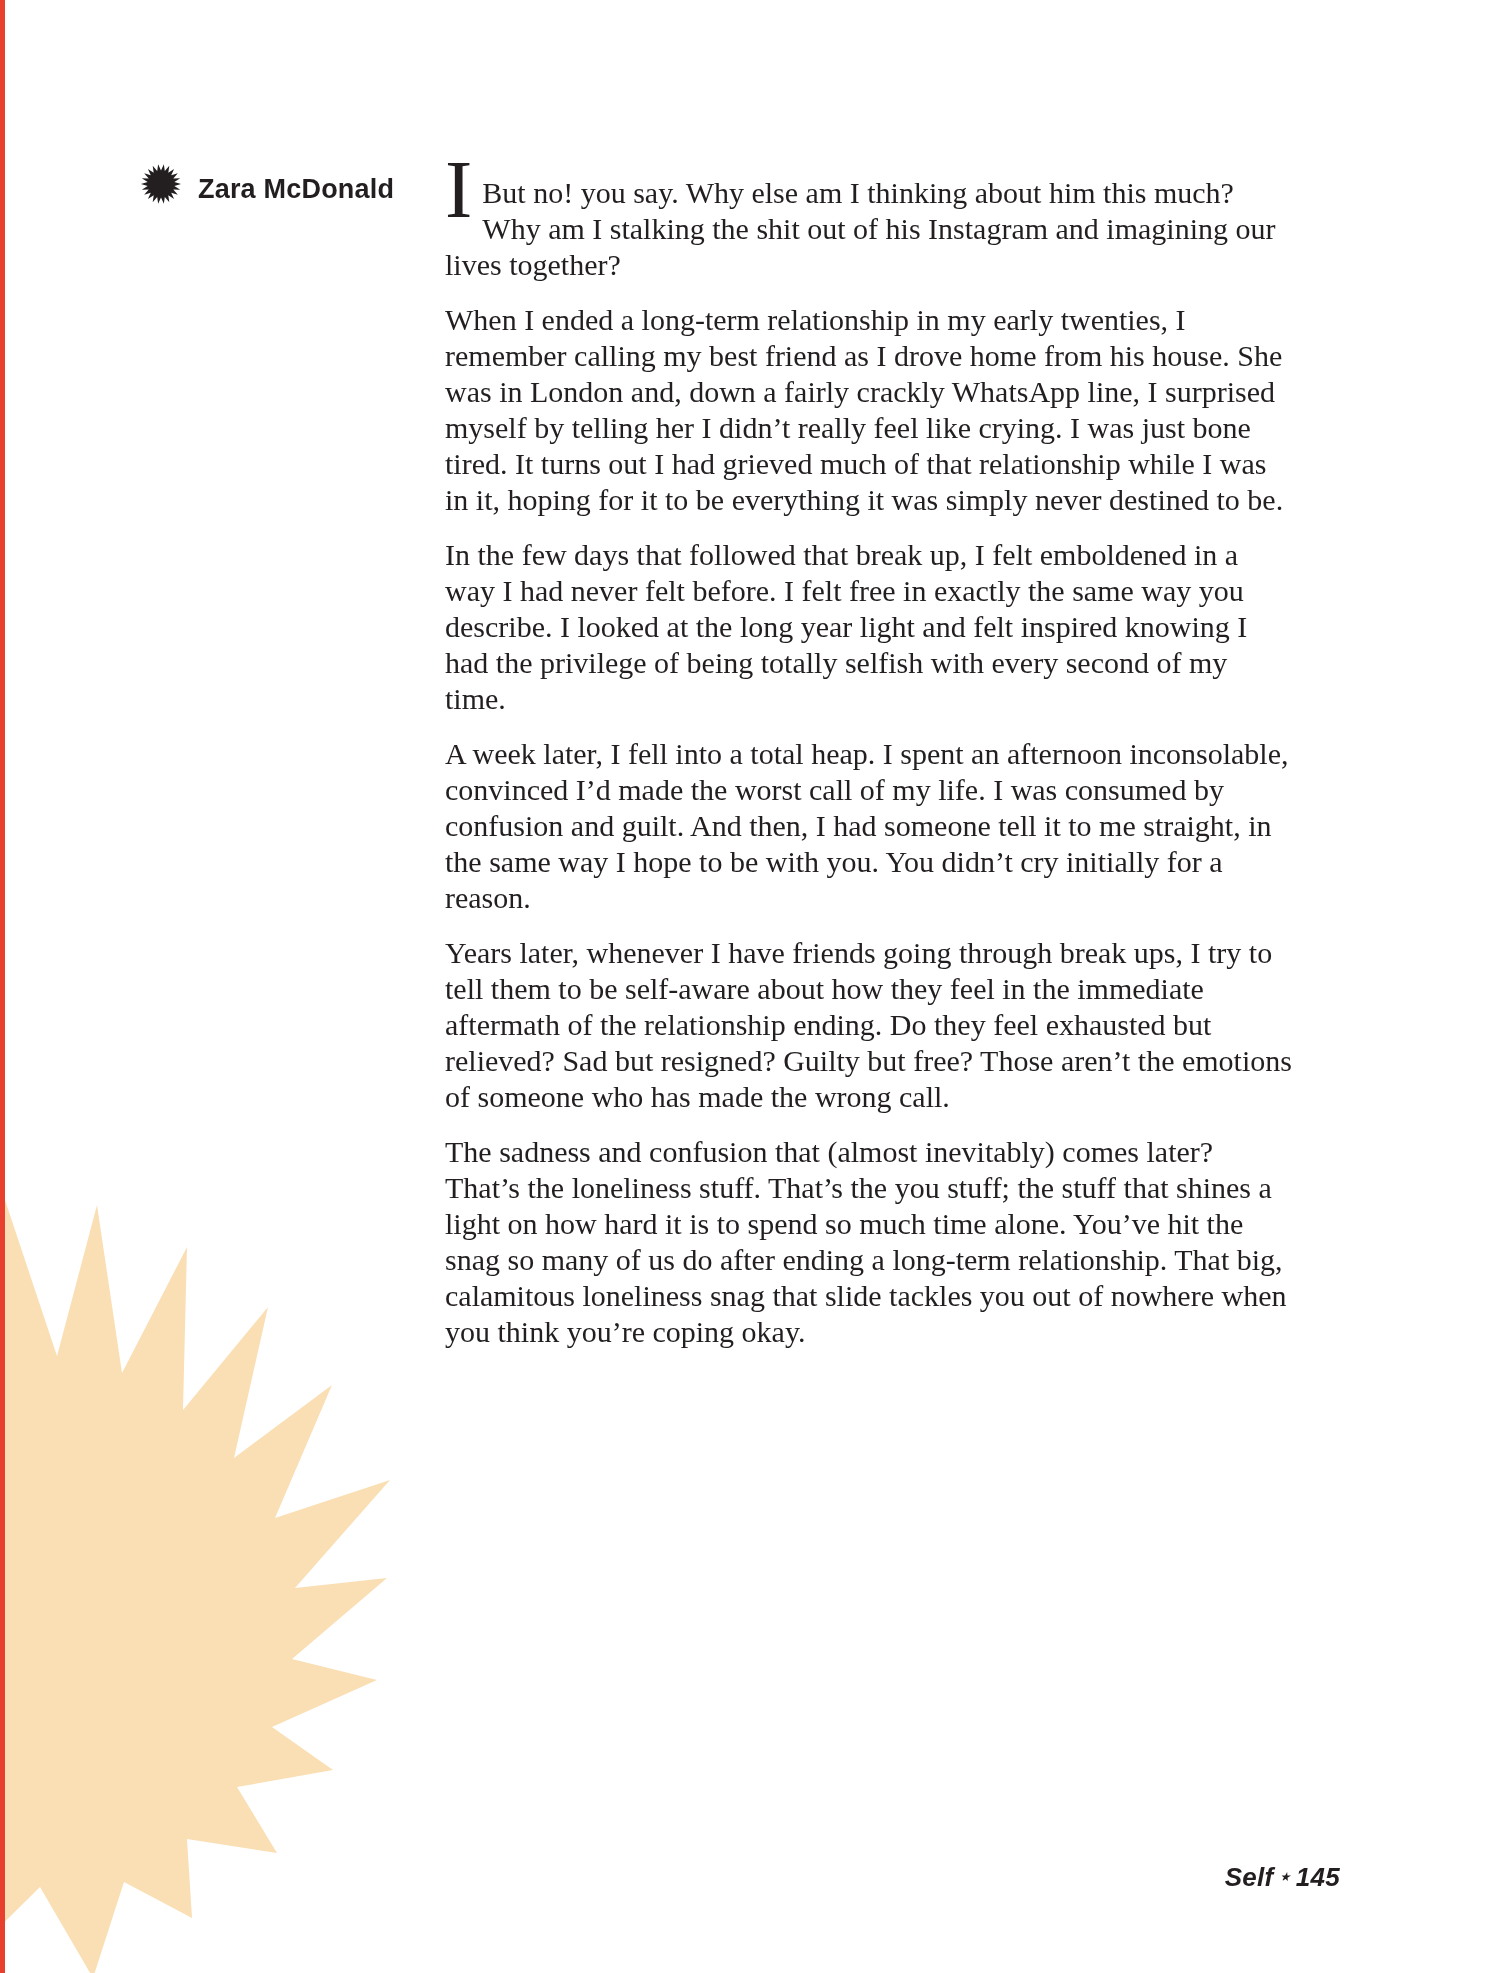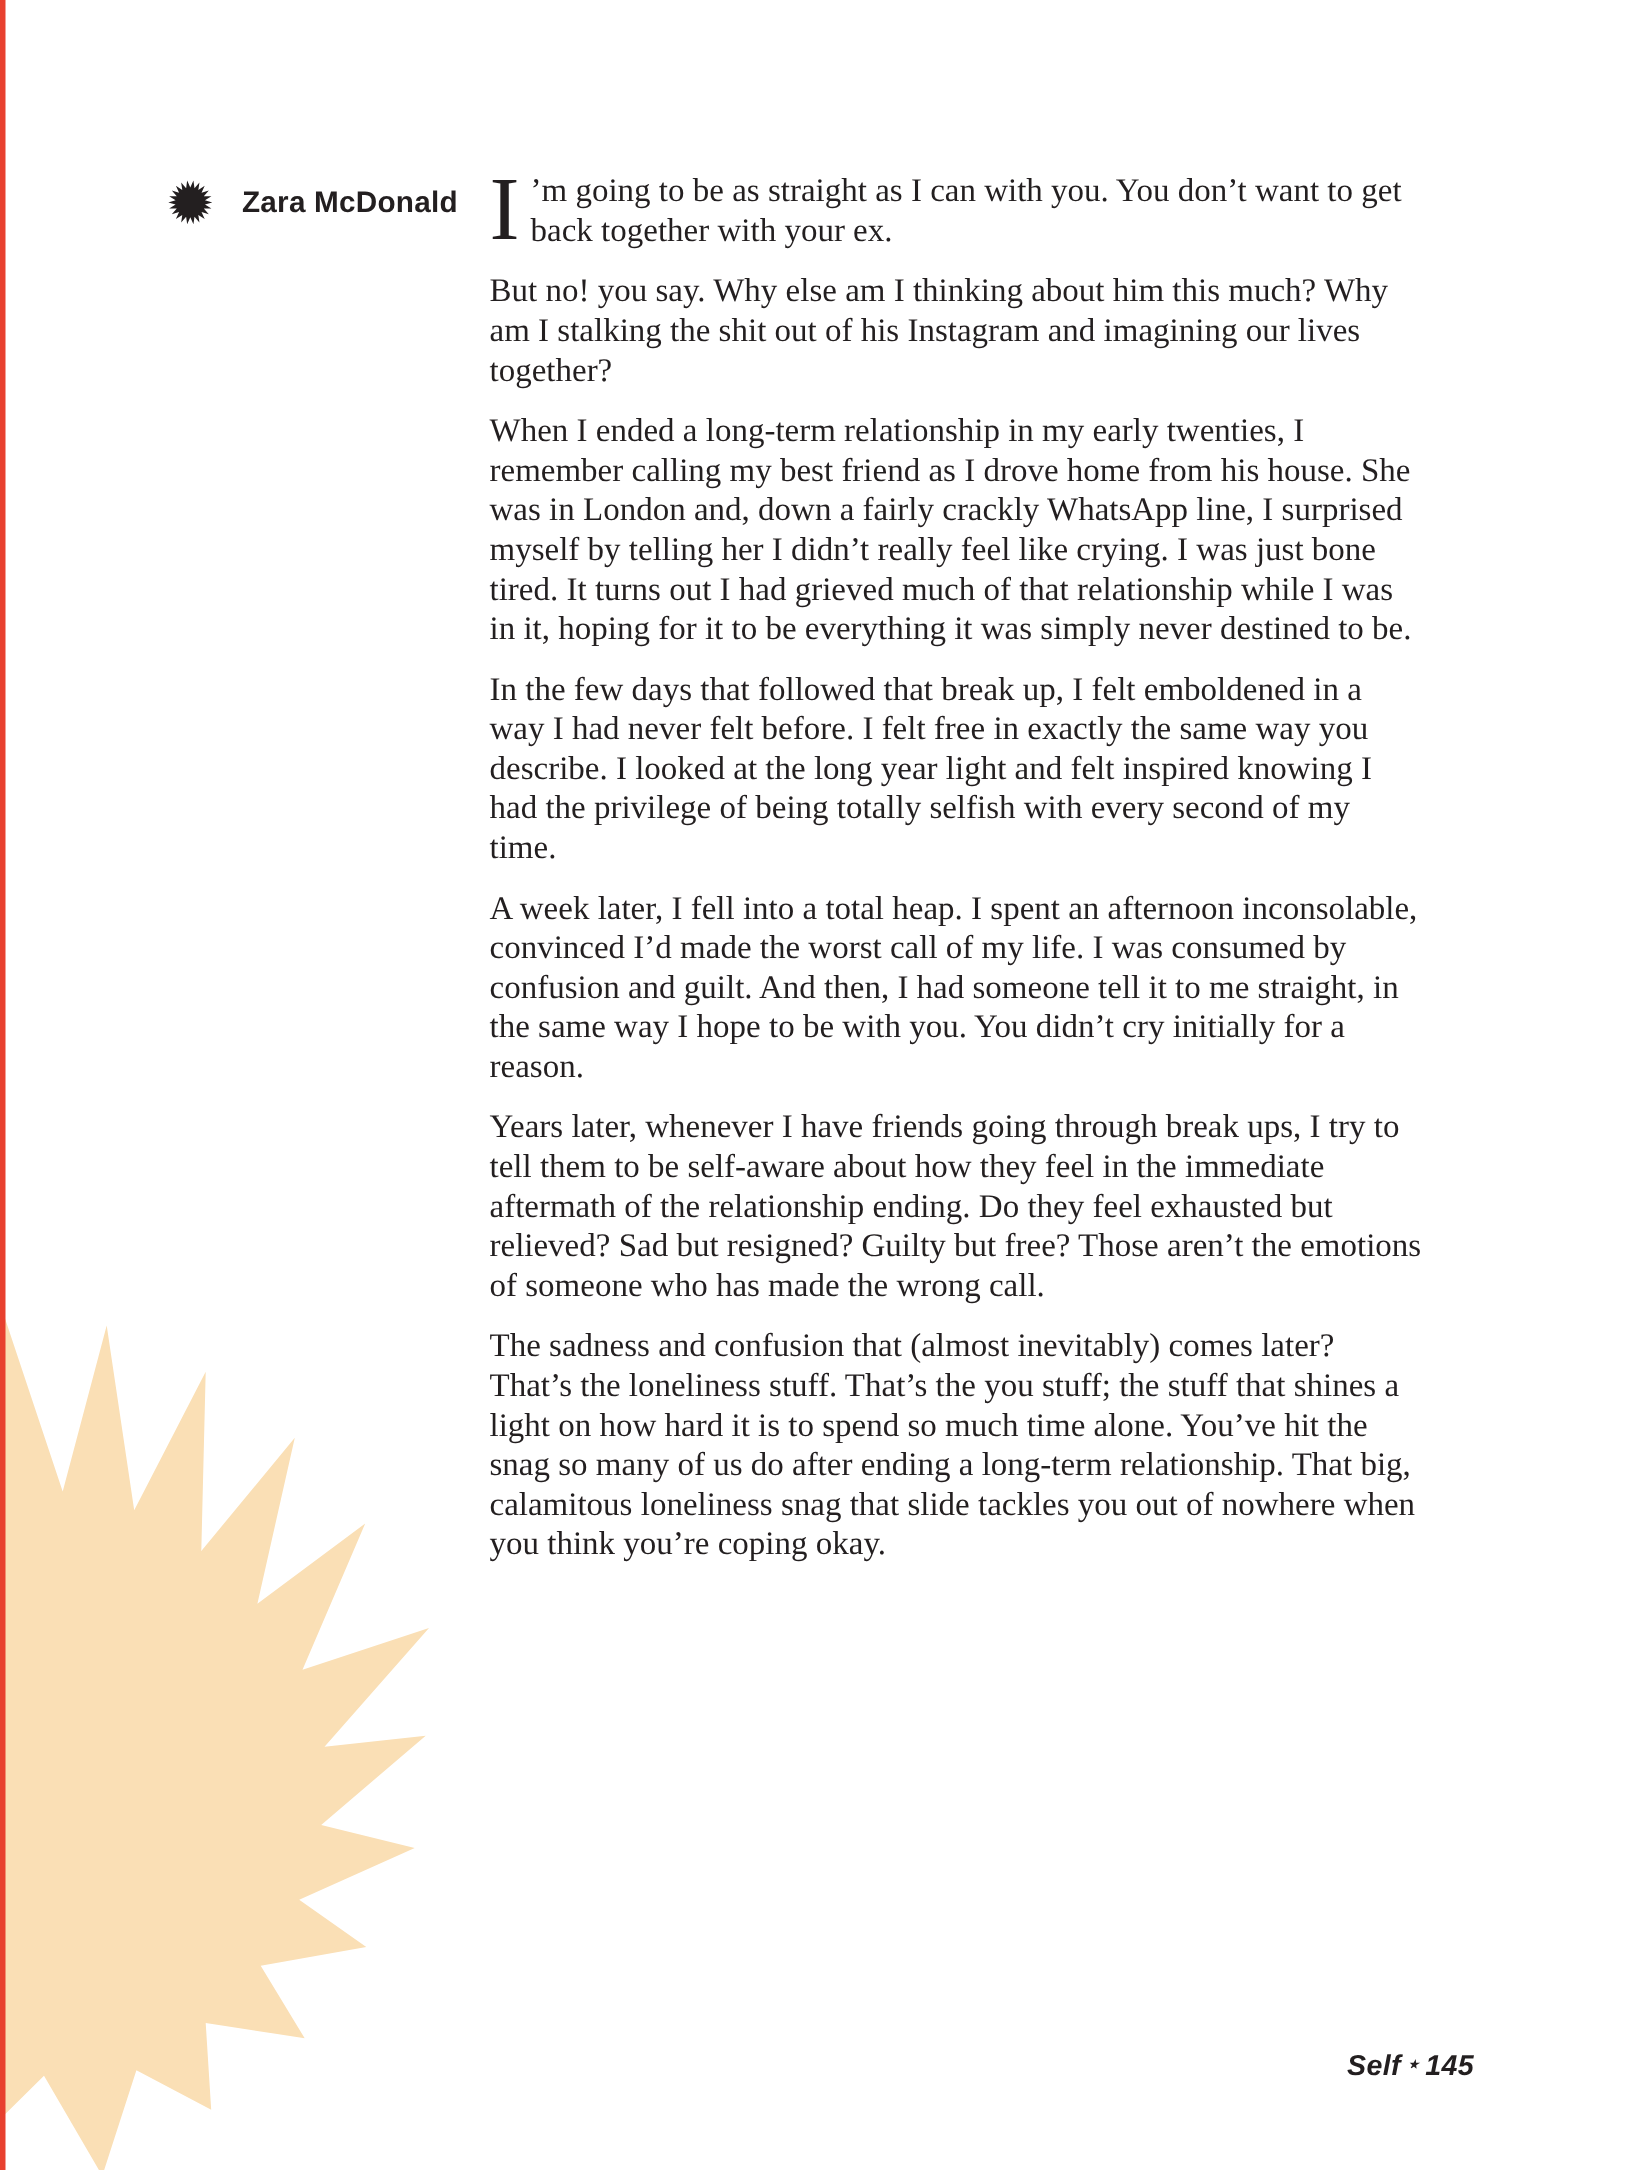--- a/index.html
+++ b/index.html
@@ -19,22 +19,22 @@
   .page{position:absolute;inset:0;background:#fff;}
   .edge-line{
     position:absolute;left:0;top:0;width:5px;height:1973px;
     background:var(--accent);z-index:5;
   }
   
   .burst-svg{position:absolute;left:0;top:1100px;width:450px;height:873px;z-index:0;}
   .burst-svg polygon{fill:var(--peach);}
   
   .byline{
-    position:absolute;left:152px;top:163px;z-index:2;
-    display:flex;align-items:center;gap:26px;
+    position:absolute;left:140px;top:163px;z-index:2;
+    display:flex;align-items:flex-end;gap:16px;
     font-family:"Liberation Sans", sans-serif;
     font-weight:bold;font-size:27px;letter-spacing:0.2px;
     color:var(--ink);
   }
   .byline svg{display:block;}
   
   .article{
     position:absolute;left:445px;top:156px;width:848px;z-index:2;
     font-size:30px;line-height:36px;
     text-align:left;
@@ -73,21 +73,21 @@
   </svg>
 
   <div class="byline">
     <svg width="42" height="42" viewBox="0 0 42 42" aria-hidden="true">
       <polygon fill="#231f20" points="41.00,21.00 34.36,22.92 40.19,26.63 33.28,26.61 37.83,31.81 31.20,29.84 34.10,36.11 28.30,32.36 29.31,39.19 24.80,33.95 23.85,40.80 21.00,34.50 18.15,40.80 17.20,33.95 12.69,39.19 13.70,32.36 7.90,36.11 10.80,29.84 4.17,31.81 8.72,26.61 1.81,26.63 7.64,22.92 1.00,21.00 7.64,19.08 1.81,15.37 8.72,15.39 4.17,10.19 10.80,12.16 7.90,5.89 13.70,9.64 12.69,2.81 17.20,8.05 18.15,1.20 21.00,7.50 23.85,1.20 24.80,8.05 29.31,2.81 28.30,9.64 34.10,5.89 31.20,12.16 37.83,10.19 33.28,15.39 40.19,15.37 34.36,19.08"></polygon>
     </svg>
     <span>Zara McDonald</span>
   </div>
 
   <div class="article" id="article">
-      <p><span class="dropcap">I</span><span>’m going to be as straight as I can with you. You don’t want to get back together with your ex.</span></p>
+      <p><span class="dropcap">I</span></p>
       <p><span class="italic">But no!</span><span> you say. </span><span class="italic">Why else am I thinking about him this much? Why am I stalking the shit out of his Instagram and imagining our lives together?</span></p>
       <p><span>When I ended a long-term relationship in my early twenties, I remember calling my best friend as I drove home from his house. She was in London and, down a fairly crackly WhatsApp line, I surprised myself by telling her I didn’t really feel like crying. I was just bone tired. It turns out I had grieved much of that relationship while I was in it, hoping for it to be everything it was simply never destined to be.</span></p>
       <p><span>In the few days that followed that break up, I felt emboldened in a way I had never felt before. I felt free in exactly the same way you describe. I looked at the long year light and felt inspired knowing I had the privilege of being totally selfish with every second of my time.</span></p>
       <p><span>A week later, I fell into a total heap. I spent an afternoon inconsolable, convinced I’d made the worst call of my life. I was consumed by confusion and guilt. And then, I had someone tell it to me straight, in the same way I hope to be with you. You didn’t cry initially for a reason.</span></p>
       <p><span>Years later, whenever I have friends going through break ups, I try to tell them to be self-aware about how they feel in the immediate aftermath of the relationship ending. Do they feel exhausted but relieved? Sad but resigned? Guilty but free? Those aren’t the emotions of someone who has made the wrong call.</span></p>
       <p><span>The sadness and confusion that (almost inevitably) comes later? That’s the loneliness stuff. That’s the </span><span class="italic">you</span><span> stuff; the stuff that shines a light on how hard it is to spend so much time alone. You’ve hit the snag so many of us do after ending a long-term relationship. That big, calamitous loneliness snag that slide tackles you out of nowhere when you think you’re coping okay.</span></p>
     </div>
 
   <div class="footer">
     <span>Self</span><span class="star">⋆</span><span>145</span>

